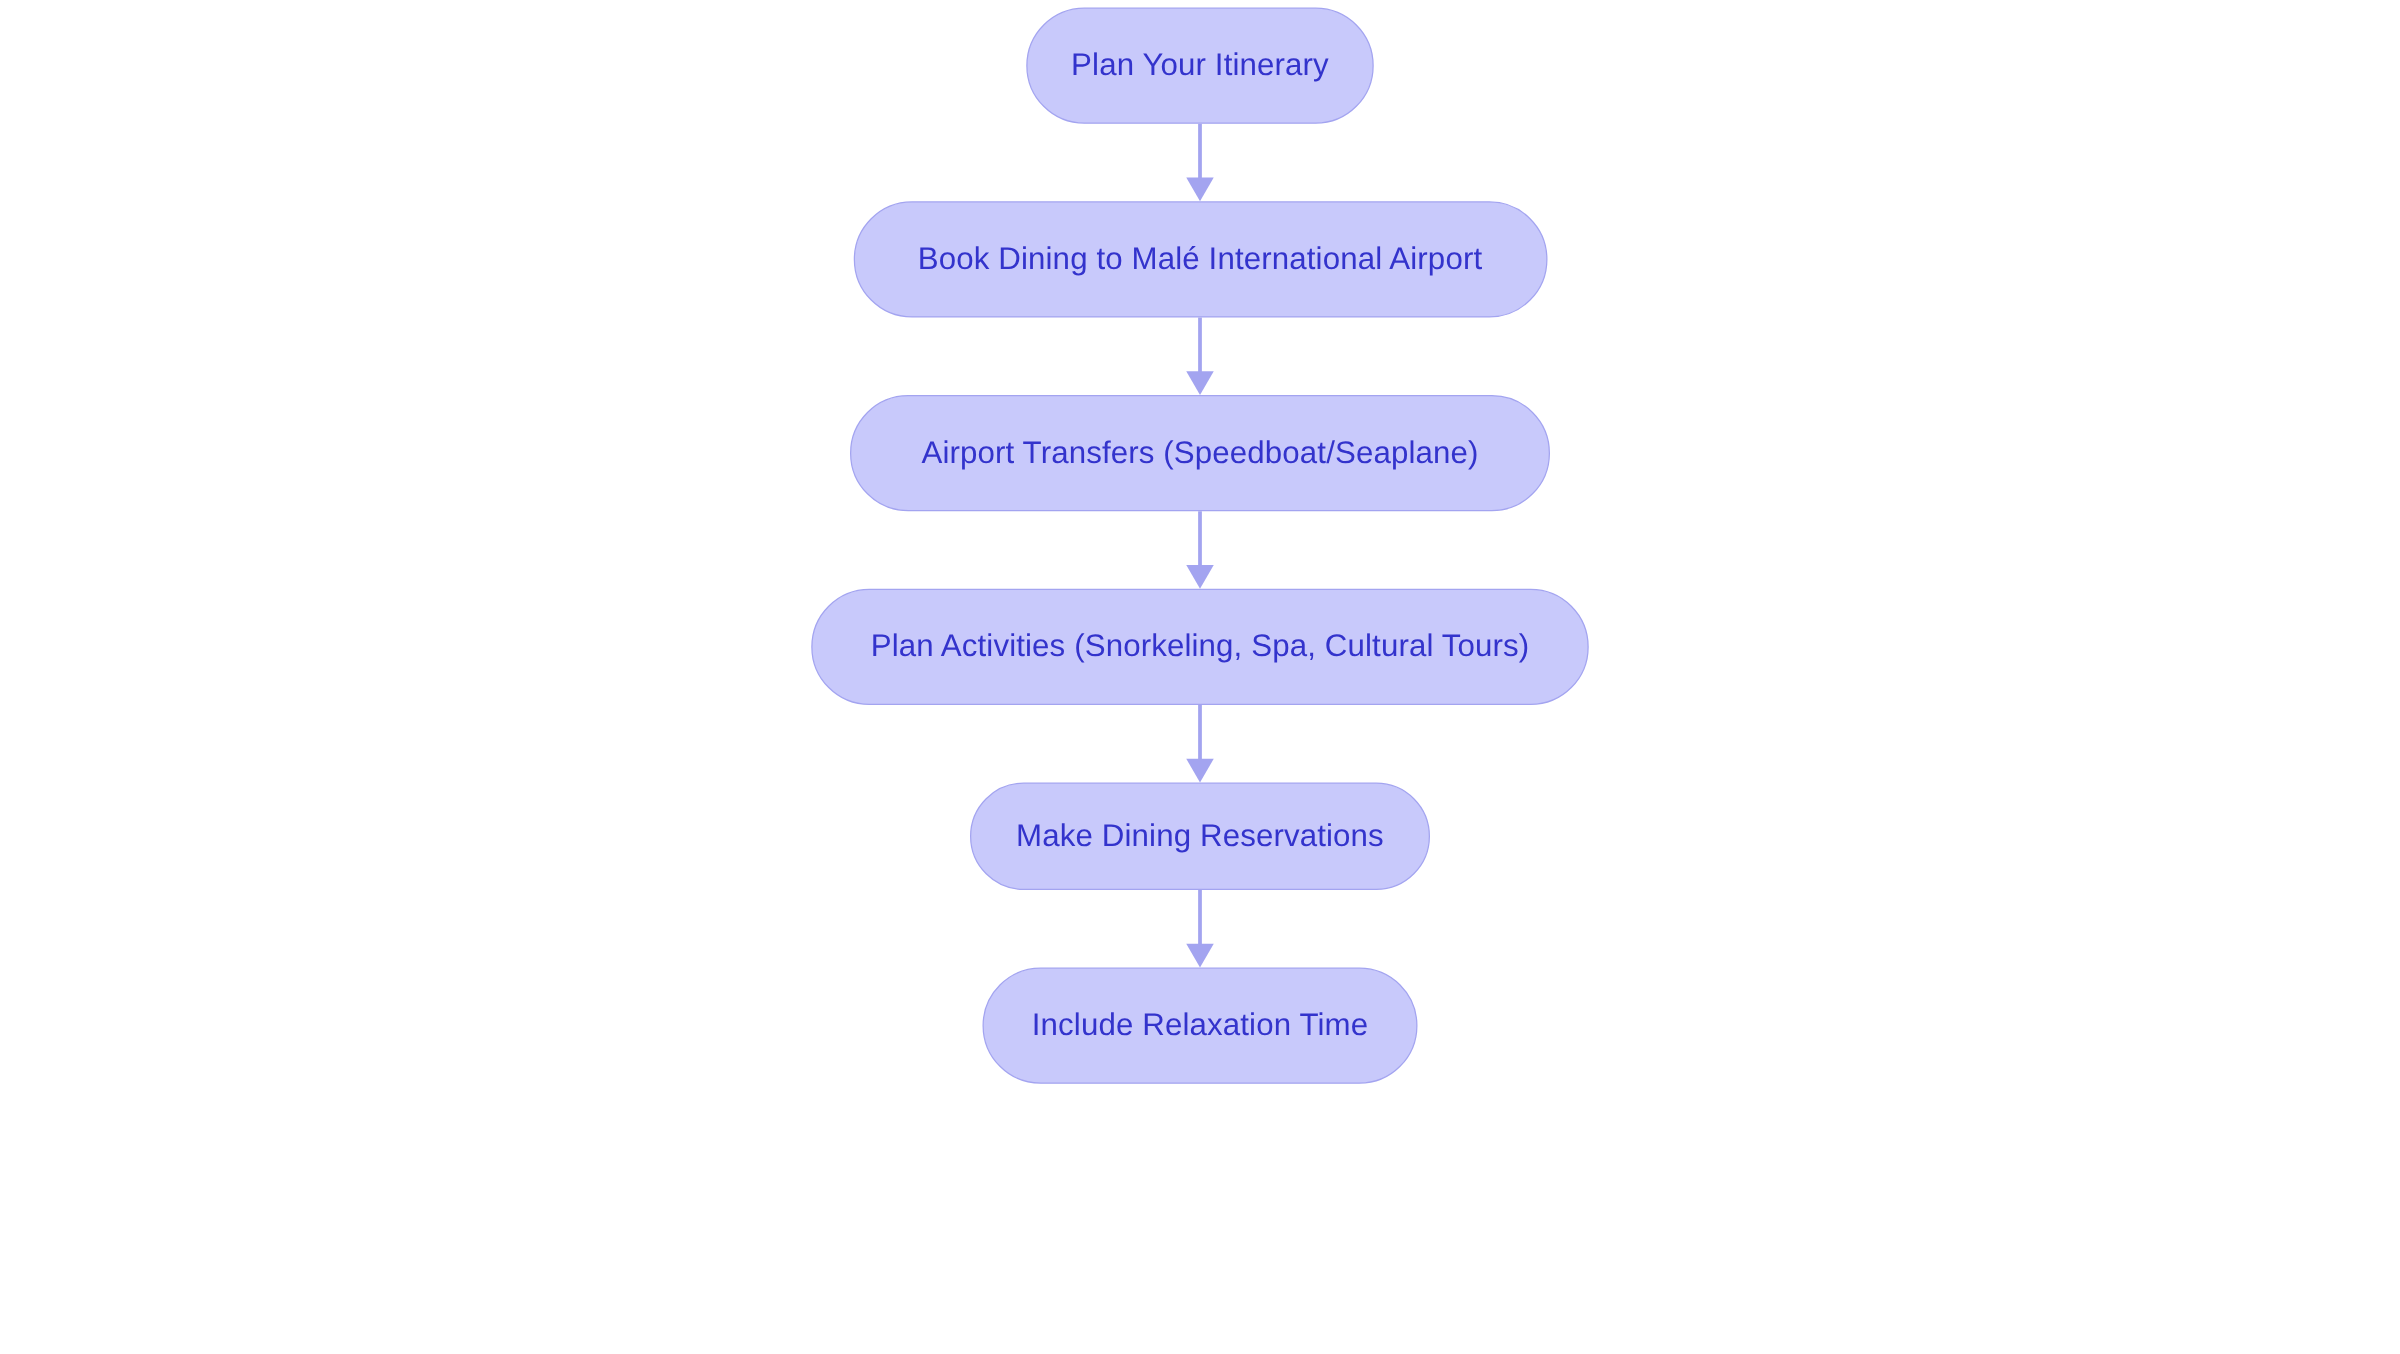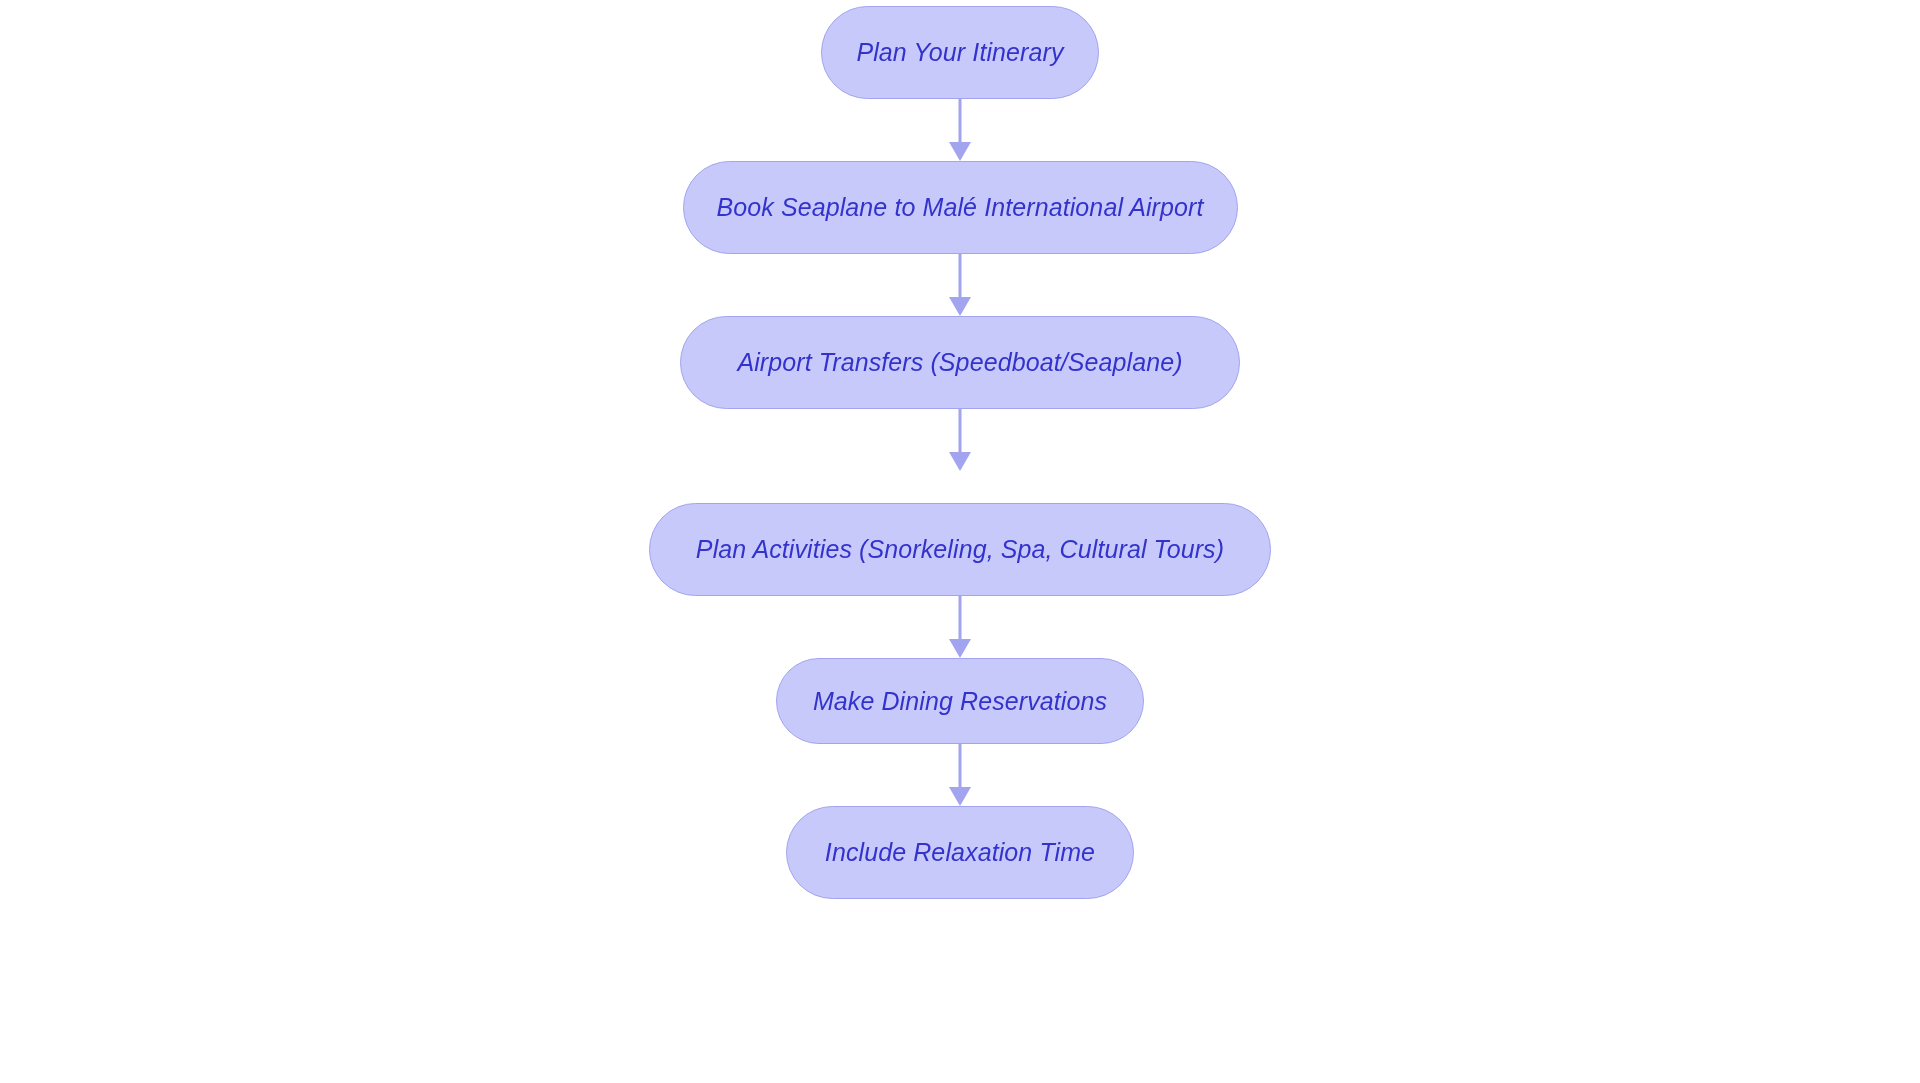--- a/index.html
+++ b/index.html
@@ -23,21 +23,20 @@
 
   .flow-column {
     position: absolute;
     left: 0;
     top: 0;
     width: 1920px;
     height: 1083px;
     display: flex;
     flex-direction: column;
     align-items: center;
-    font-style: italic;
   }
 
   .node {
     box-sizing: border-box;
     background: #c8c9fb;
     border: 1.6px solid #a3a4f0;
     color: #3333cc;
     display: flex;
     align-items: center;
     justify-content: center;
@@ -51,21 +50,21 @@
 
   
   .node.stadium {
     border-radius: 999px;
   }
 
   
   .node-1 { width: 278px; height: 93px; margin-top: 6px; border-radius: 46px; }
   .node-2 { width: 555px; height: 93px; border-radius: 46px; }
   .node-3 { width: 560px; height: 93px; border-radius: 46px; }
-  .node-4 { width: 622px; height: 93px; border-radius: 46px; margin-top: 32px; }
+  .node-4 { width: 622px; height: 93px; border-radius: 46px; }
   .node-5 { width: 368px; height: 86px; border-radius: 46px; }
   .node-6 { width: 348px; height: 93px; border-radius: 46px; text-align: right; }
 
   
   .connector {
     position: relative;
     width: 24px;
     display: flex;
     justify-content: center;
   }
@@ -109,21 +108,21 @@
     <div class="node stadium node-1">
       <span>Plan Your Itinerary</span>
     </div>
 
     <div class="connector conn-1">
       <span class="line"></span>
       <span class="arrowhead"></span>
     </div>
 
     <div class="node stadium node-2">
-      <span>Book Seaplane to Malé International Airport</span>
+      <span>Book Dining to Malé International Airport</span>
     </div>
 
     <div class="connector conn-2">
       <span class="line"></span>
       <span class="arrowhead"></span>
     </div>
 
     <div class="node stadium node-3">
       <span>Airport Transfers (Speedboat/Seaplane)</span>
     </div>

